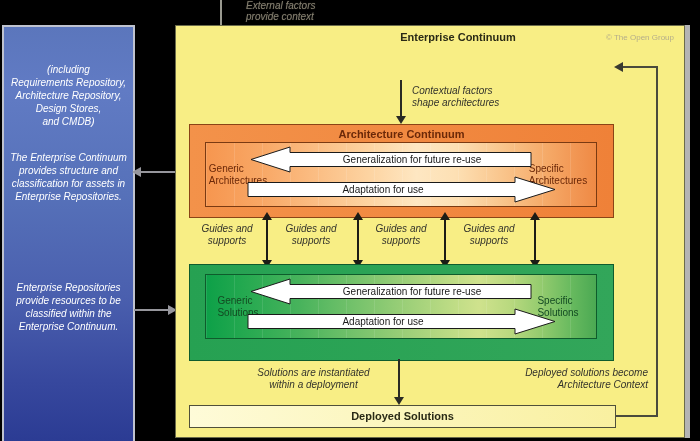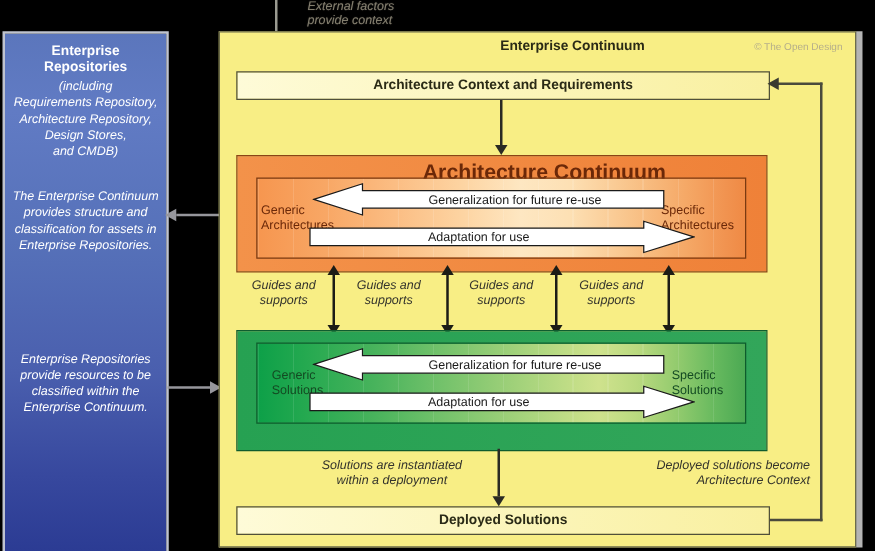--- a/index.html
+++ b/index.html
@@ -44,21 +44,21 @@
     line-height:21px;color:#2a2a16;
   }
   .note{font-style:italic;font-size:10px;line-height:12px;color:#33332c;}
 
   
   .orange-box{
     left:13px;top:98px;width:423px;height:92px;
     background:linear-gradient(90deg,#f3924a,#ef8138);
     border:1px solid #8a4416;
   }
-  .orange-title{left:0;top:3px;width:100%;text-align:center;font-weight:bold;font-size:17px;color:#6b2808;padding-left:34px;}
+  .orange-title{left:0;top:3px;width:100%;text-align:center;font-weight:bold;font-size:11px;color:#6b2808;}
   .orange-inner{
     left:15px;top:17px;width:390px;height:63px;border:1px solid #7a3a12;
     background-image:
       repeating-linear-gradient(90deg, rgba(255,255,255,0.12) 0px, rgba(255,255,255,0.12) 1px, rgba(255,255,255,0) 1px, rgba(255,255,255,0) 28px),
       linear-gradient(90deg,#f6964f 0%,#f8a765 14%,#fbbd83 28%,#fdd4a2 42%,#fee7c2 54%,#fde0b4 64%,#f9c58c 76%,#f5a866 88%,#f19350 96%,#ef8a45 100%);
   }
   .side-label{
     top:0;height:100%;display:flex;align-items:center;justify-content:center;
     font-size:10px;line-height:12px;text-align:left;white-space:pre-line;
   }
@@ -95,22 +95,20 @@
 </head>
 <body>
 
 <div class="abs ml italic" style="left:246px;top:0;font-size:10px;line-height:11px;color:#837e6e;text-shadow:0 0 1px #44403a;">External factors
 provide context</div>
 <div class="abs ext-line-gray" style="left:220px;top:0;height:25px;"></div>
 <div class="abs ext-line-dark" style="left:220px;top:25px;height:18px;"></div>
 <div class="tri" style="left:216px;top:43px;border-left:5px solid transparent;border-right:5px solid transparent;border-top:8px solid #3a3a32;"></div>
 
 <div class="abs blue-panel">
-  <div class="abs bp-title ml">Enterprise
-Repositories</div>
   <div class="abs bp-note1 ml italic">The Enterprise Continuum
 provides structure and
 classification for assets in
 Enterprise Repositories.</div>
   <div class="abs bp-sub ml italic">(including
 Requirements Repository,
 Architecture Repository,
 Design Stores,
 and CMDB)</div>
   <div class="abs bp-note2 ml italic">Enterprise Repositories
@@ -120,24 +118,25 @@
 </div>
 
 <div class="abs gray-line" style="left:141px;top:171px;width:36px;"></div>
 <div class="tri" style="left:132px;top:167px;border-top:5px solid transparent;border-bottom:5px solid transparent;border-right:9px solid #96969c;"></div>
 <div class="abs gray-line" style="left:134px;top:309px;width:35px;"></div>
 <div class="tri" style="left:168px;top:305px;border-top:5px solid transparent;border-bottom:5px solid transparent;border-left:9px solid #96969c;"></div>
 
 <div class="abs yellow-box">
 
   <div class="abs ec-title">Enterprise Continuum</div>
-  <div class="abs copyright">© The Open Design</div>
-
-  <div class="abs bar" style="top:31px;">Architecture Context and Requirements</div>
-
+  <div class="abs copyright">© The Open Group</div>
+
+
+  <div class="abs note ml" style="left:236px;top:59px;">Contextual factors
+shape architectures</div>
   <div class="abs down-line" style="left:224px;top:54px;height:36px;"></div>
   <div class="tri down-head" style="left:220px;top:90px;"></div>
 
   <div class="abs orange-box">
     <div class="abs orange-title">Architecture Continuum</div>
     <div class="abs orange-inner">
       <div class="abs side-label o-text" style="left:0;width:64px;">Generic
 Architectures</div>
       <div class="abs side-label o-text" style="right:2px;width:72px;">Specific
 Architectures</div>

